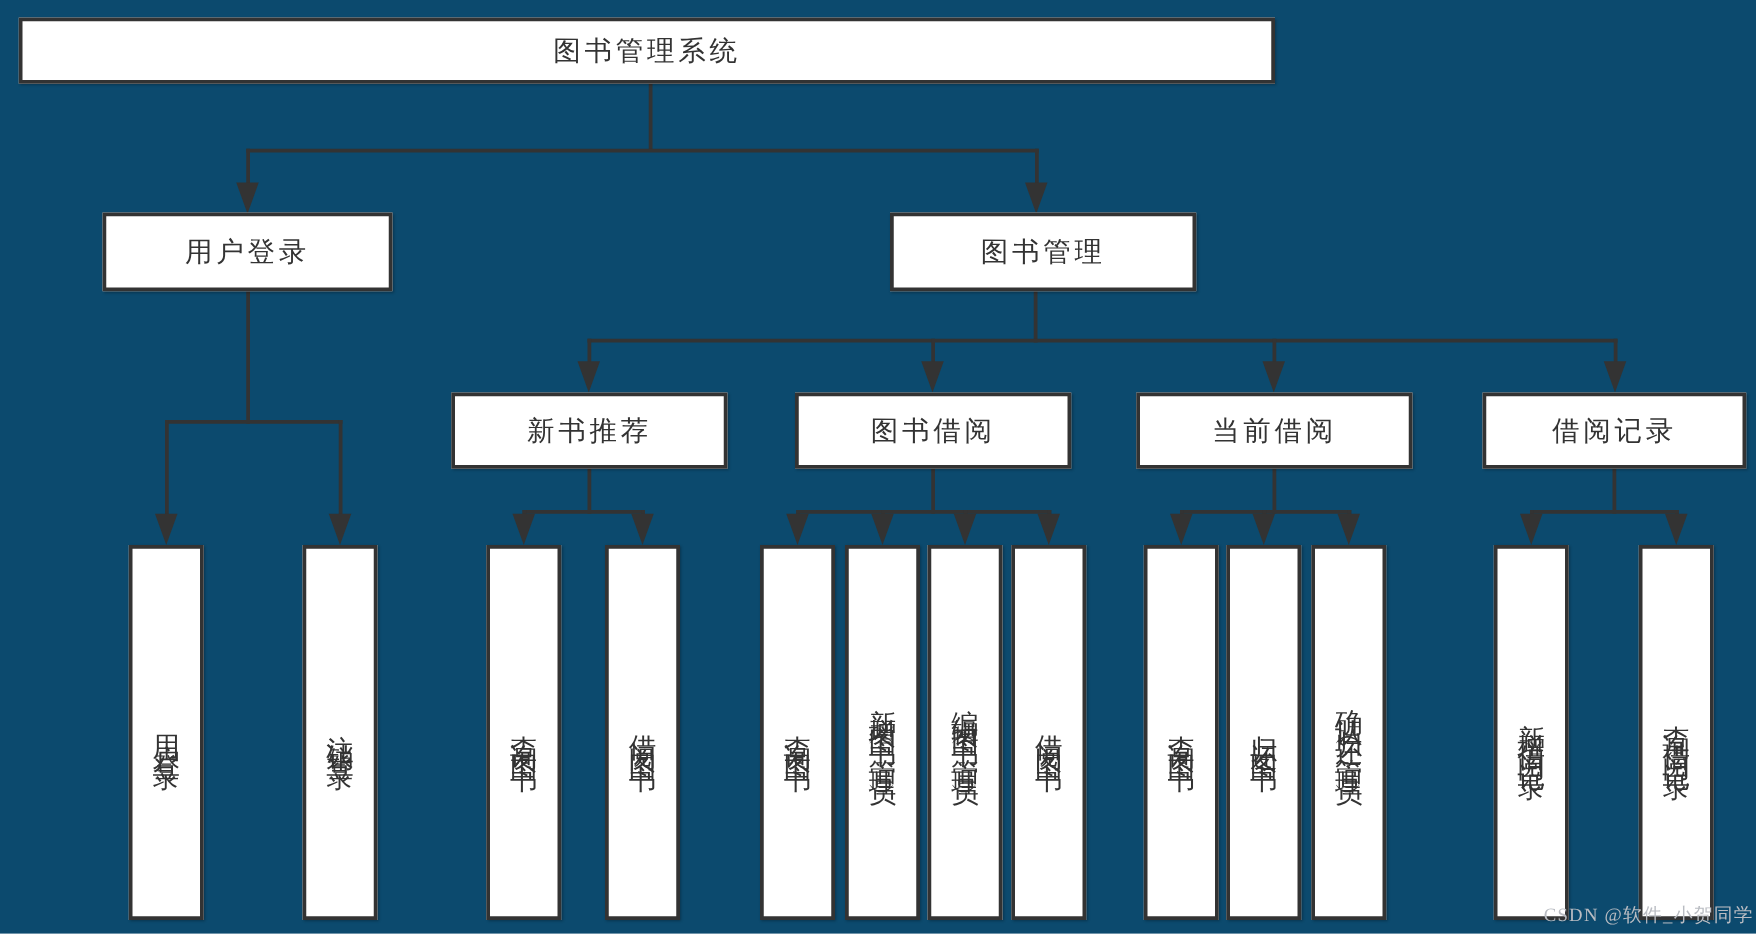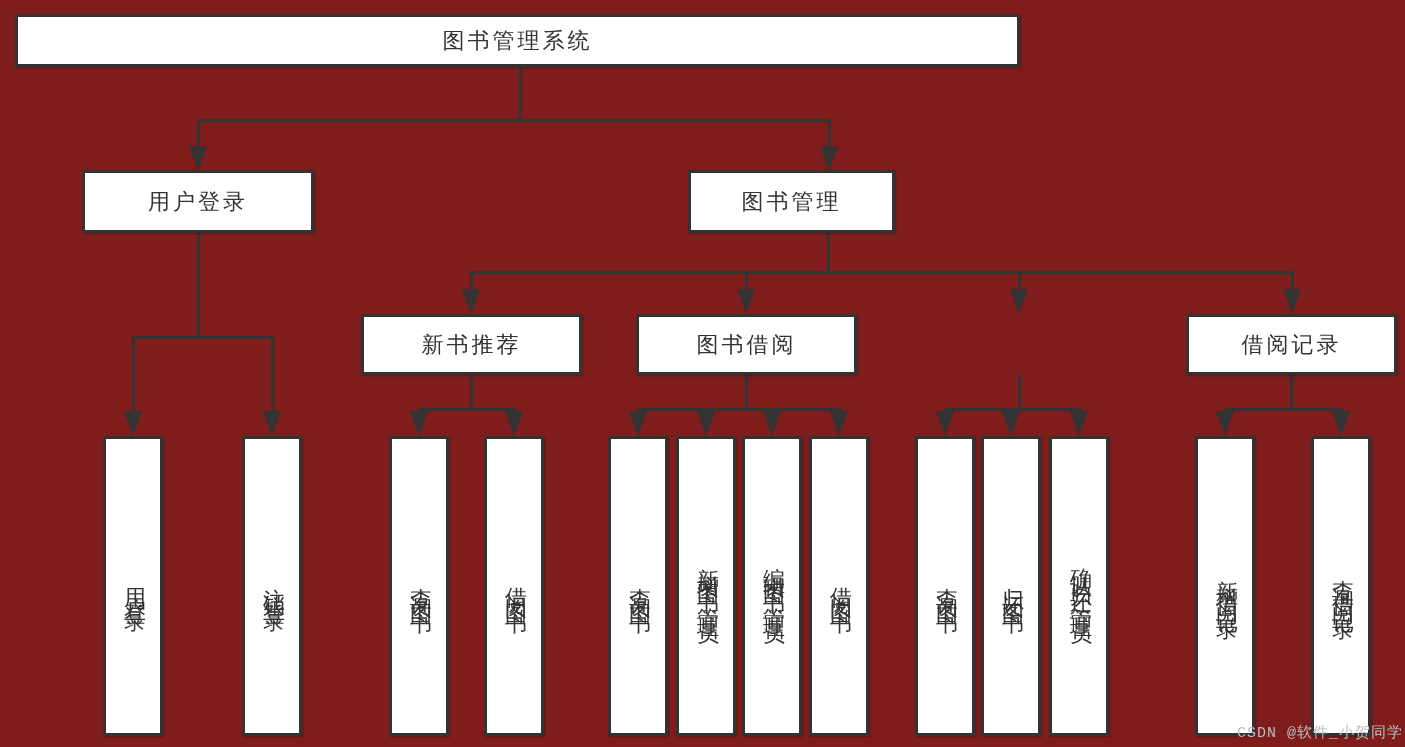--- a/index.html
+++ b/index.html
@@ -1,21 +1,21 @@
 <!DOCTYPE html>
 <html><head>
 <meta charset="utf-8">
 <style>
   html,body{margin:0;padding:0;background:#ffffff;}
   #canvas{
     position:relative;
     width:1405px;height:747px;
-    background:#7f1d1d;
+    background:#0c4a6e;
     overflow:hidden;
-    font-family:Liberation Mono, monospace;
+    font-family:Liberation Serif, serif;
     color:#333333;
   }
   
   .node{
     position:absolute;
     box-sizing:border-box;
     background:#ffffff;
     border:3px solid #333333;
     box-shadow:1px 1px 2px rgba(0,0,0,0.28);
     display:flex;align-items:center;justify-content:center;
@@ -60,29 +60,32 @@
 
 <div id="canvas">
 
   <div class="node" style="left:15px;top:14px;width:1005px;height:53px">
     <span class="lbl">图书管理系统</span>
   </div>
 
   <div class="node" style="left:82px;top:170px;width:232px;height:63px">
     <span class="lbl">用户登录</span>
   </div>
-  <div class="node" style="left:688px;top:170px;width:207px;height:63px">
+  <div class="node" style="left:712px;top:170px;width:245px;height:63px">
     <span class="lbl">图书管理</span>
   </div>
 
   <div class="node" style="left:361px;top:314px;width:221px;height:61px">
     <span class="lbl">新书推荐</span>
   </div>
   <div class="node" style="left:636px;top:314px;width:221px;height:61px">
     <span class="lbl">图书借阅</span>
+  </div>
+  <div class="node" style="left:909px;top:314px;width:221px;height:61px">
+    <span class="lbl">当前借阅</span>
   </div>
   <div class="node" style="left:1186px;top:314px;width:211px;height:61px">
     <span class="lbl">借阅记录</span>
   </div>
 
   <div class="node vnode" style="left:103px;top:436px;width:60px;height:300px">
     <span class="lbl">用户登录</span>
   </div>
   <div class="node vnode" style="left:242px;top:436px;width:60px;height:300px">
     <span class="lbl">注销登录</span>

